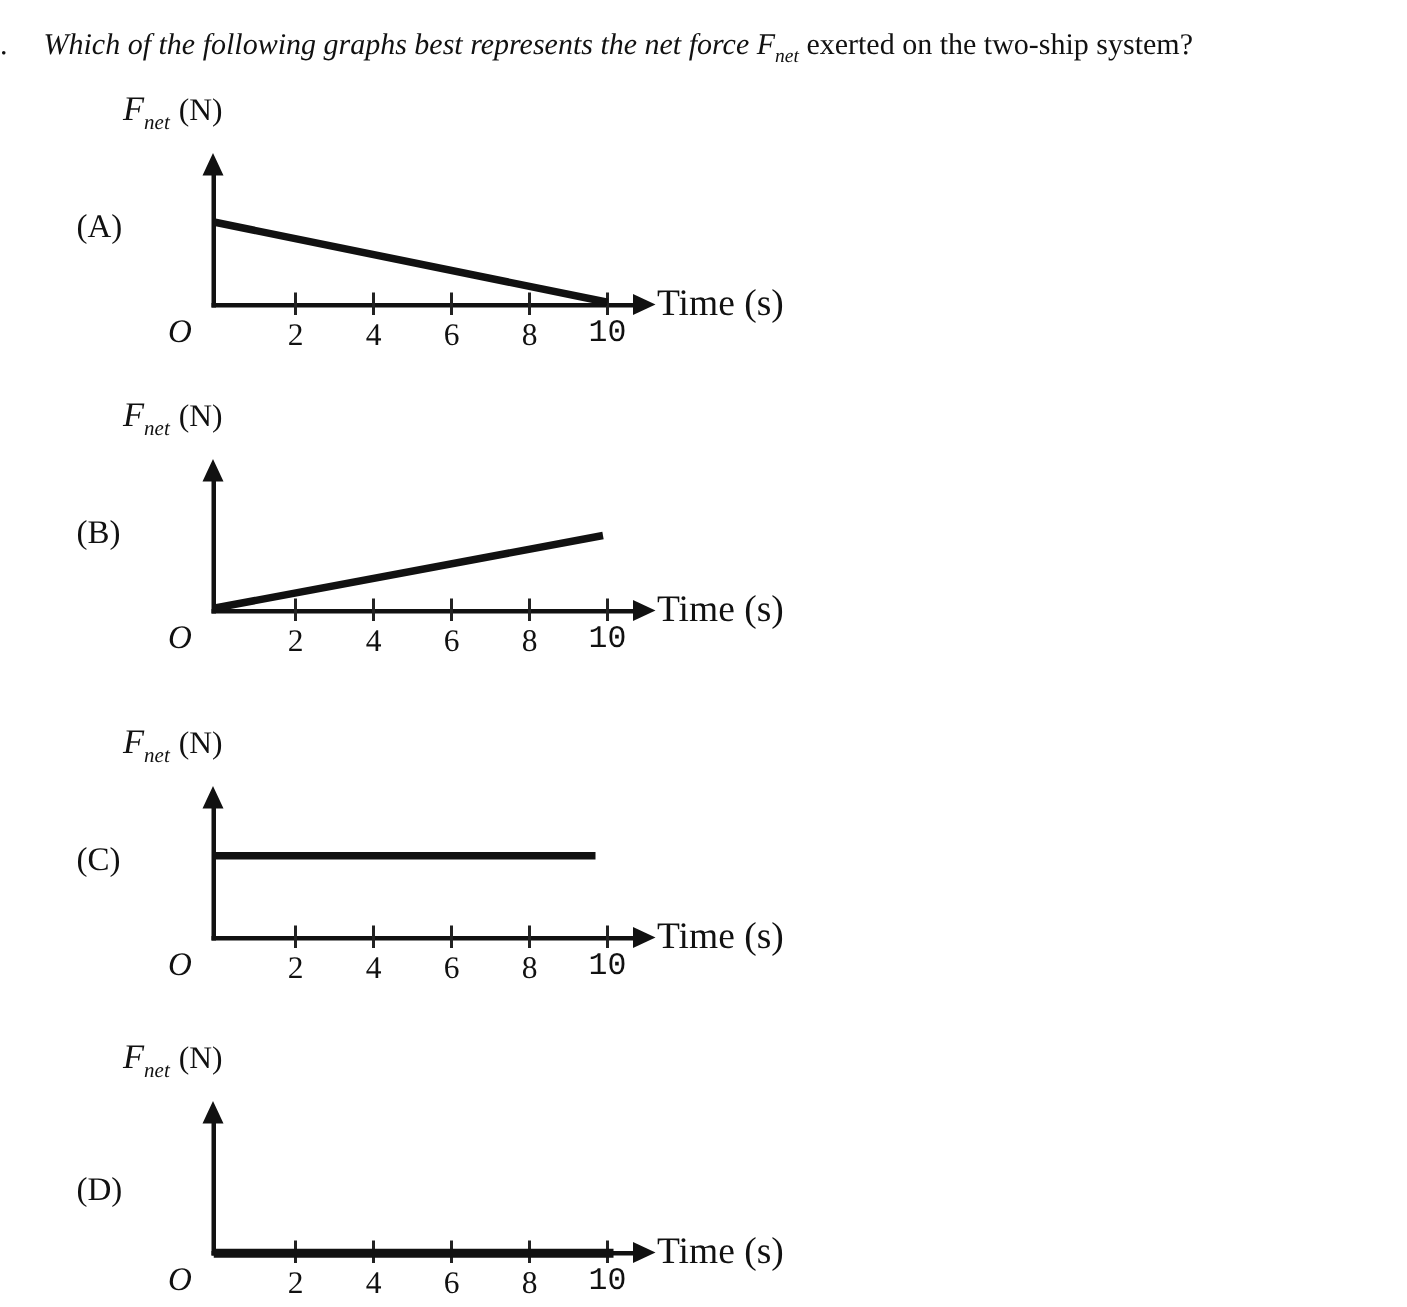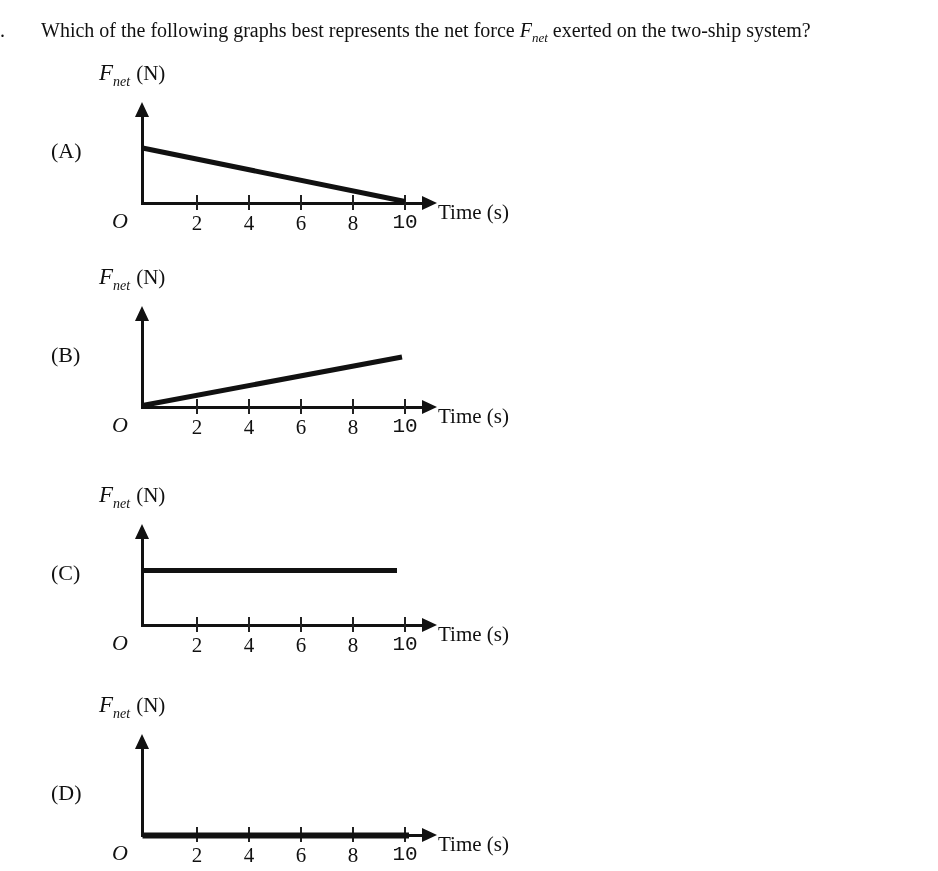--- a/index.html
+++ b/index.html
@@ -2,53 +2,53 @@
 <html><head>
 <meta charset="utf-8">
 <style>
   html,body{margin:0;padding:0;background:#ffffff;}
   #page{position:relative;width:938px;height:871px;background:#ffffff;
         font-family:"Liberation Serif",serif;color:#111;overflow:hidden;}
 
   
   .question{position:absolute;top:19px;left:0;width:938px;font-size:20px;white-space:nowrap;}
   .qdot{display:inline-block;}
-  .qtext{margin-left:36px;}
+  .qtext{margin-left:24px;font-style:italic;}
   .qforce{font-style:italic;font-size:20px;}
   .qforce-sub{font-style:italic;font-size:13px;vertical-align:-5px;}
 
   
   .g{position:absolute;left:0;width:938px;height:190px;}
   .g-a{top:60px;}  .g-b{top:264px;}  .g-c{top:482px;}  .g-d{top:692px;}
 
   .opt-label{position:absolute;left:51px;top:78px;font-size:22px;}
   .g-d .opt-label{top:88px;}
 
-  .ylabel{position:absolute;left:99px;top:0;white-space:nowrap;}
+  .ylabel{position:absolute;left:82px;top:0;white-space:nowrap;}
   .ylabel .f{font-style:italic;font-size:23px;}
   .ylabel .sub{font-style:italic;font-size:14px;vertical-align:-6px;}
   .ylabel .unit{font-size:21px;margin-left:6px;}
 
   .yaxis{position:absolute;left:141px;top:54px;width:3px;height:91px;background:#111;}
   .yarrow{position:absolute;left:135px;top:42px;width:0;height:0;
           border-left:7px solid transparent;border-right:7px solid transparent;
           border-bottom:15px solid #111;}
   .xaxis{position:absolute;left:141px;top:142px;width:282px;height:3px;background:#111;}
   .xarrow{position:absolute;left:422px;top:136px;width:0;height:0;
           border-top:7px solid transparent;border-bottom:7px solid transparent;
           border-left:15px solid #111;}
 
   .tick{position:absolute;top:135px;width:2px;height:15px;background:#222;}
   .tk1{left:196px;} .tk2{left:248px;} .tk3{left:300px;} .tk4{left:352px;} .tk5{left:404px;}
 
   .ticklab{position:absolute;top:151px;width:30px;text-align:center;font-size:21px;}
   .tl1{left:182px;} .tl2{left:234px;} .tl3{left:286px;} .tl4{left:338px;} .tl5{left:390px;font-family:Liberation Mono, monospace;}
 
   .olabel{position:absolute;left:112px;top:148px;font-size:22px;font-style:italic;}
-  .xlabel{position:absolute;left:438px;top:140px;font-size:21px;white-space:nowrap;}
+  .xlabel{position:absolute;left:438px;top:129px;font-size:25px;white-space:nowrap;}
 
   .plot{position:absolute;left:139px;top:40px;width:292px;height:112px;}
 </style>
 </head>
 <body>
 
 <div id="page">
 
   <div class="question">
     <span class="qdot">.</span><span class="qtext">Which of the following graphs best represents the net force </span><span class="qforce">F</span><span class="qforce-sub">net</span><span> exerted on the two-ship system?</span>

